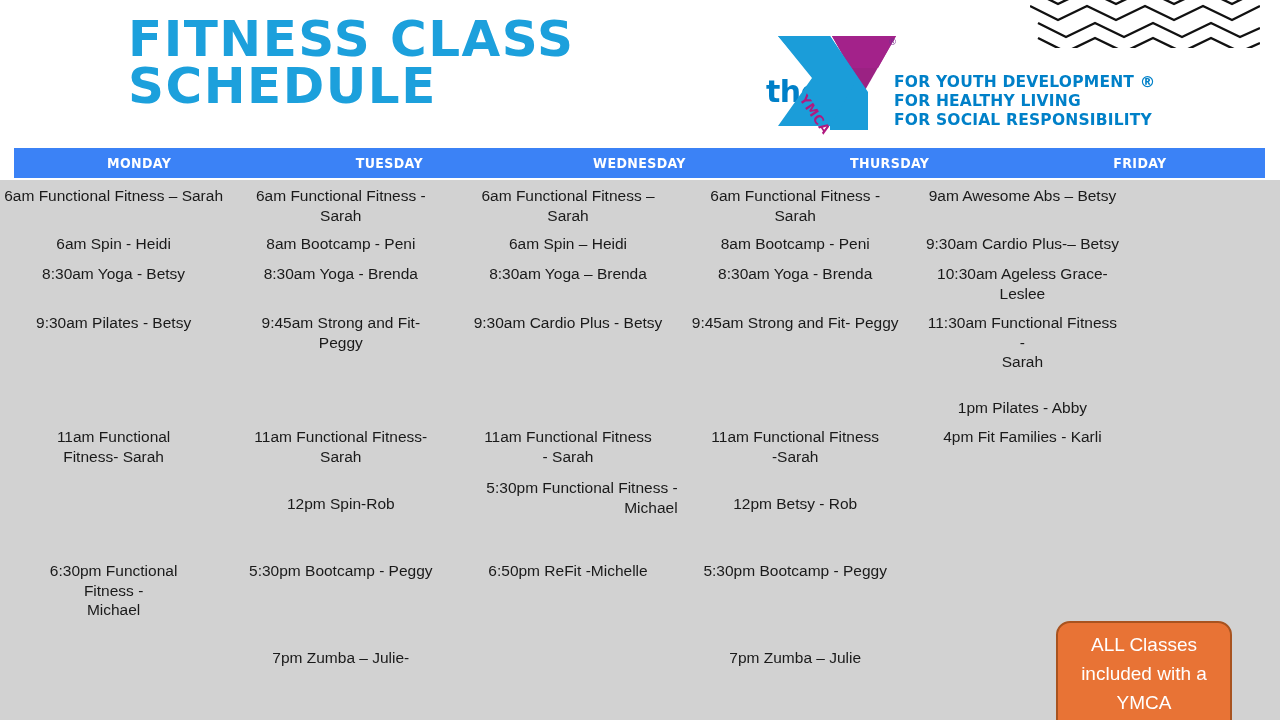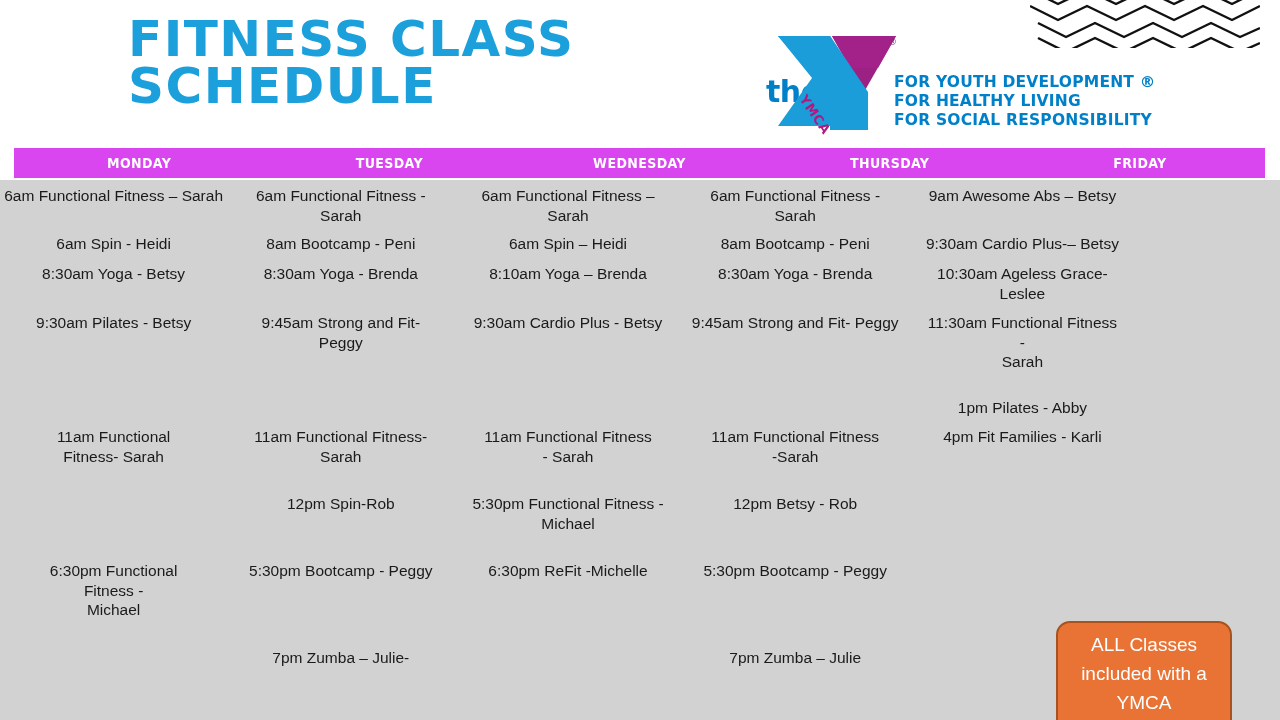--- a/index.html
+++ b/index.html
@@ -121,21 +121,21 @@
     width: 1280px;
     height: 540px;
     background: #D2D2D2;
   }
   #header-row {
     position: absolute;
     left: 14px;
     top: 0;
     width: 1251px;
     height: 30px;
-    background: #d946ef;
+    background: #3b82f6;
     display: flex;
   }
   .header-cell {
     flex: 1 1 0;
     color: #ffffff;
     font-family: "DejaVu Sans Condensed", "Liberation Sans Narrow", "Liberation Sans", sans-serif;
     font-weight: bold;
     font-size: 14px;
     letter-spacing: 0.4px;
     display: flex;
@@ -267,27 +267,27 @@
         <div class="class-entry" style="top: 245px;">11am Functional Fitness-
 Sarah</div>
         <div class="class-entry" style="top: 312px;">12pm Spin-Rob</div>
         <div class="class-entry" style="top: 379px;">5:30pm Bootcamp - Peggy</div>
         <div class="class-entry" style="top: 466px;">7pm Zumba – Julie-</div>
       </div>
     <div class="day-column">
         <div class="class-entry" style="top: 4px;">6am Functional Fitness –
 Sarah</div>
         <div class="class-entry" style="top: 52px;">6am Spin – Heidi</div>
-        <div class="class-entry" style="top: 82px;">8:10am Yoga – Brenda</div>
+        <div class="class-entry" style="top: 82px;">8:30am Yoga – Brenda</div>
         <div class="class-entry" style="top: 131px;">9:30am Cardio Plus - Betsy</div>
         <div class="class-entry" style="top: 245px;">11am Functional Fitness
 - Sarah</div>
-        <div class="class-entry" style="top: 312px;">5:30pm Functional Fitness -
+        <div class="class-entry" style="top: 296px; text-align: right;">5:30pm Functional Fitness -
 Michael</div>
-        <div class="class-entry" style="top: 379px;">6:30pm ReFit -Michelle</div>
+        <div class="class-entry" style="top: 379px;">6:50pm ReFit -Michelle</div>
       </div>
     <div class="day-column">
         <div class="class-entry" style="top: 4px;">6am Functional Fitness -
 Sarah</div>
         <div class="class-entry" style="top: 52px;">8am Bootcamp - Peni</div>
         <div class="class-entry" style="top: 82px;">8:30am Yoga - Brenda</div>
         <div class="class-entry" style="top: 131px;">9:45am Strong and Fit- Peggy</div>
         <div class="class-entry" style="top: 245px;">11am Functional Fitness
 -Sarah</div>
         <div class="class-entry" style="top: 312px;">12pm Betsy - Rob</div>

